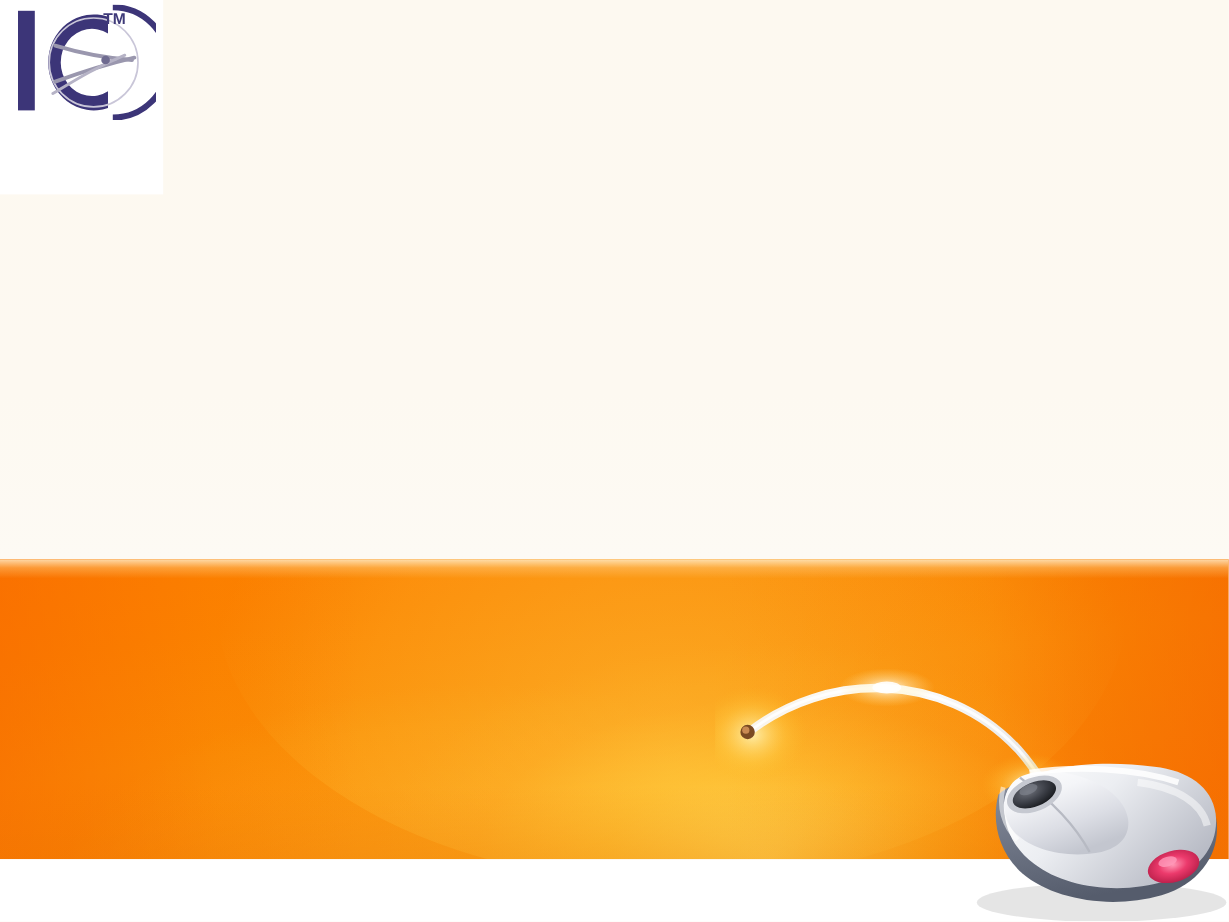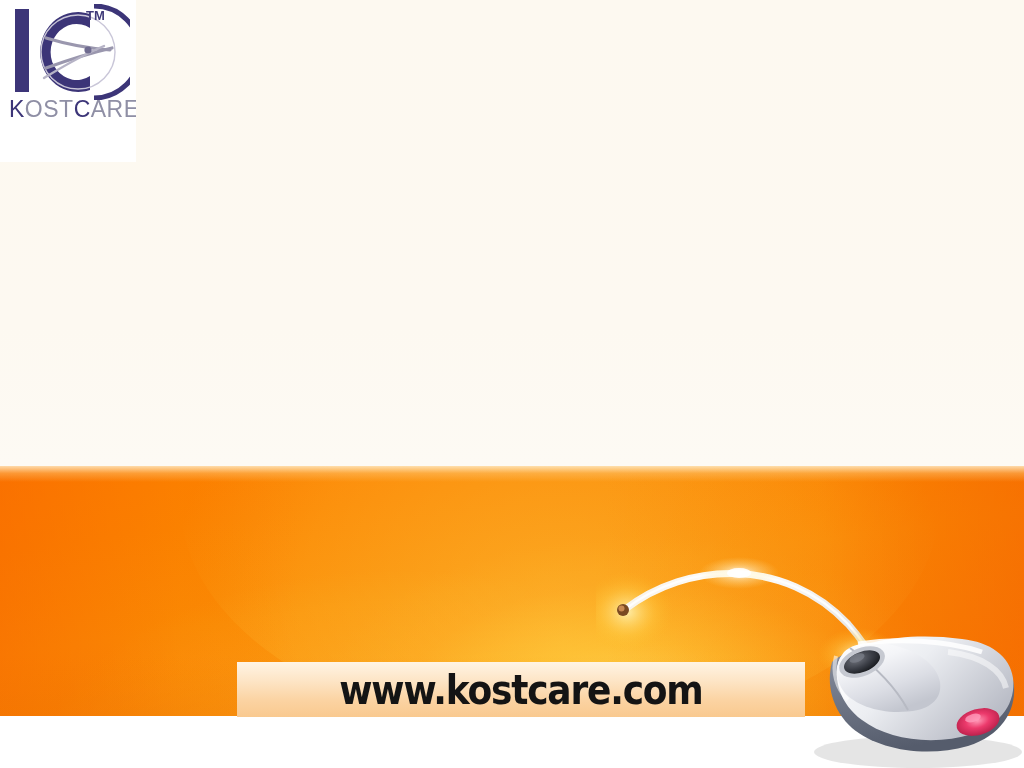--- a/index.html
+++ b/index.html
@@ -244,39 +244,33 @@
       <circle cx="72" cy="48" r="37" fill="none" stroke="#c9c6d8" stroke-width="1.4"></circle>
 
       <path d="M 40 34 C 60 40, 78 44, 104 46" fill="none" stroke="#9a97ae" stroke-width="3.2" stroke-linecap="round"></path>
       <path d="M 40 64 C 62 56, 80 50, 106 44" fill="none" stroke="#9a97ae" stroke-width="3.2" stroke-linecap="round"></path>
       <path d="M 38 74 C 58 62, 74 52, 98 42" fill="none" stroke="#b6b3c6" stroke-width="2.4" stroke-linecap="round"></path>
       <circle cx="82" cy="46" r="3.6" fill="#6f6b90"></circle>
     </svg>
 
     <span class="logo-tm">TM</span>
 
-    <div class="logo-word">
-      <span class="k">K</span><span class="ost">OST</span><span class="c">C</span><span class="are">ARE</span>
-    </div>
   </div>
 
 
   <div class="banner">
     <div class="banner-swoosh"></div>
     <div class="banner-left-deep"></div>
     <div class="banner-right-deep"></div>
     <div class="banner-top-sheen"></div>
     <div class="banner-bottom-shade"></div>
   </div>
 
   <div class="white-strip"></div>
 
-  <div class="url-plate">
-    <div class="url-text">www.kostcare.com</div>
-  </div>
 
   <div class="mouse-wrap">
     <svg width="428" height="216" viewBox="0 0 428 216">
       <defs>
         <linearGradient id="bodyTop" x1="0" y1="0" x2="0.55" y2="1">
           <stop offset="0%" stop-color="#ffffff"></stop>
           <stop offset="35%" stop-color="#f4f5f8"></stop>
           <stop offset="70%" stop-color="#dcdee5"></stop>
           <stop offset="100%" stop-color="#c3c6cf"></stop>
         </linearGradient>

